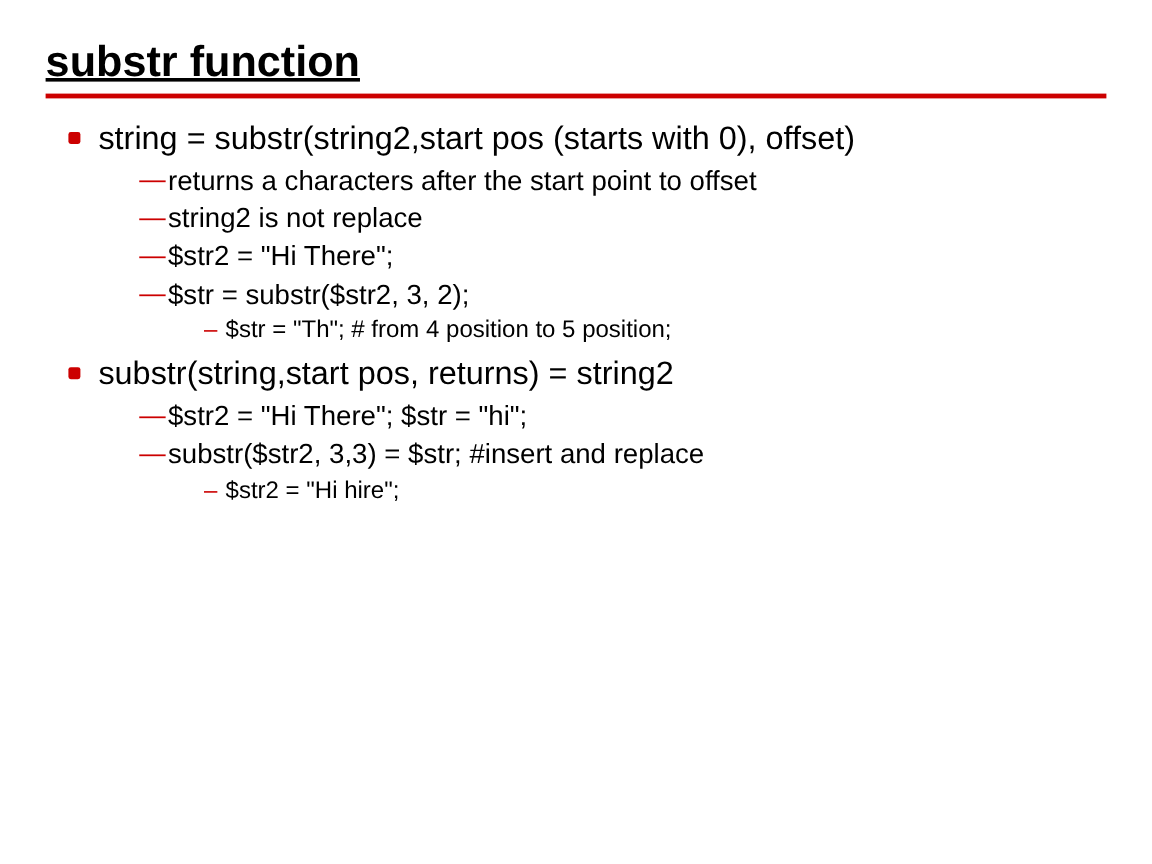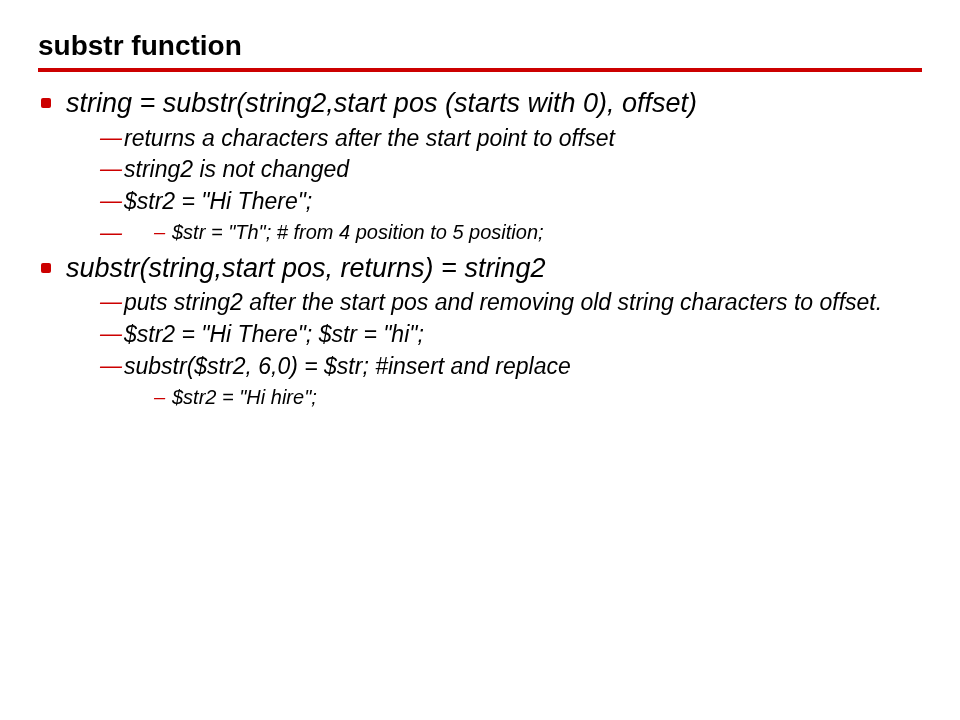--- a/index.html
+++ b/index.html
@@ -11,34 +11,34 @@
     font-family: Verdana, Geneva, sans-serif;
     color: #000;
   }
   .slide {
     box-sizing: border-box;
     padding: 30px 38px 20px 38px;
   }
   .title {
     font-family: "Arial Black", Arial, sans-serif;
     font-weight: 900;
-    font-size: 28px;
+    font-size: 36px;
     letter-spacing: 0px;
     margin: 0 0 6px 0;
+    text-decoration: underline;
   }
   .rule {
     height: 4px;
     background: #cc0000;
     margin: 0 0 14px 0;
   }
   ul.l1 {
     list-style: none;
-    margin: 0;
+    margin: 16px;
     padding: 0;
-    font-style: italic;
   }
   ul.l1 > li {
     position: relative;
     padding-left: 28px;
     font-size: 27px;
     line-height: 1.28;
     margin: 0 0 2px 0;
   }
   ul.l1 > li::before {
     content: "";
@@ -96,36 +96,36 @@
 
 <div class="slide">
   <h1 class="title">substr function</h1>
   <div class="rule"></div>
 
   <ul class="l1">
     <li>
       <span>string = substr(string2,start pos (starts with 0), offset)</span>
       <ul class="l2">
         <li><span>returns a characters after the start point to offset</span></li>
-        <li><span>string2 is not changed</span></li>
+        <li><span>string2 is not replace</span></li>
         <li><span>$str2 = "Hi There";</span></li>
         <li>
+          <span>$str = substr($str2, 3, 2);</span>
           <ul class="l3">
             <li><span>$str = "Th"; # from 4 position to 5 position;</span></li>
           </ul>
         </li>
       </ul>
     </li>
     <li>
       <span>substr(string,start pos, returns) = string2</span>
       <ul class="l2">
-        <li><span>puts string2 after the start pos and removing old string characters to offset.</span></li>
         <li><span>$str2 = "Hi There"; $str = "hi";</span></li>
         <li>
-          <span>substr($str2, 6,0) = $str; #insert and replace</span>
+          <span>substr($str2, 3,3) = $str; #insert and replace</span>
           <ul class="l3">
             <li><span>$str2 = "Hi hire";</span></li>
           </ul>
         </li>
       </ul>
     </li>
   </ul>
 </div>
 
 </body></html>

